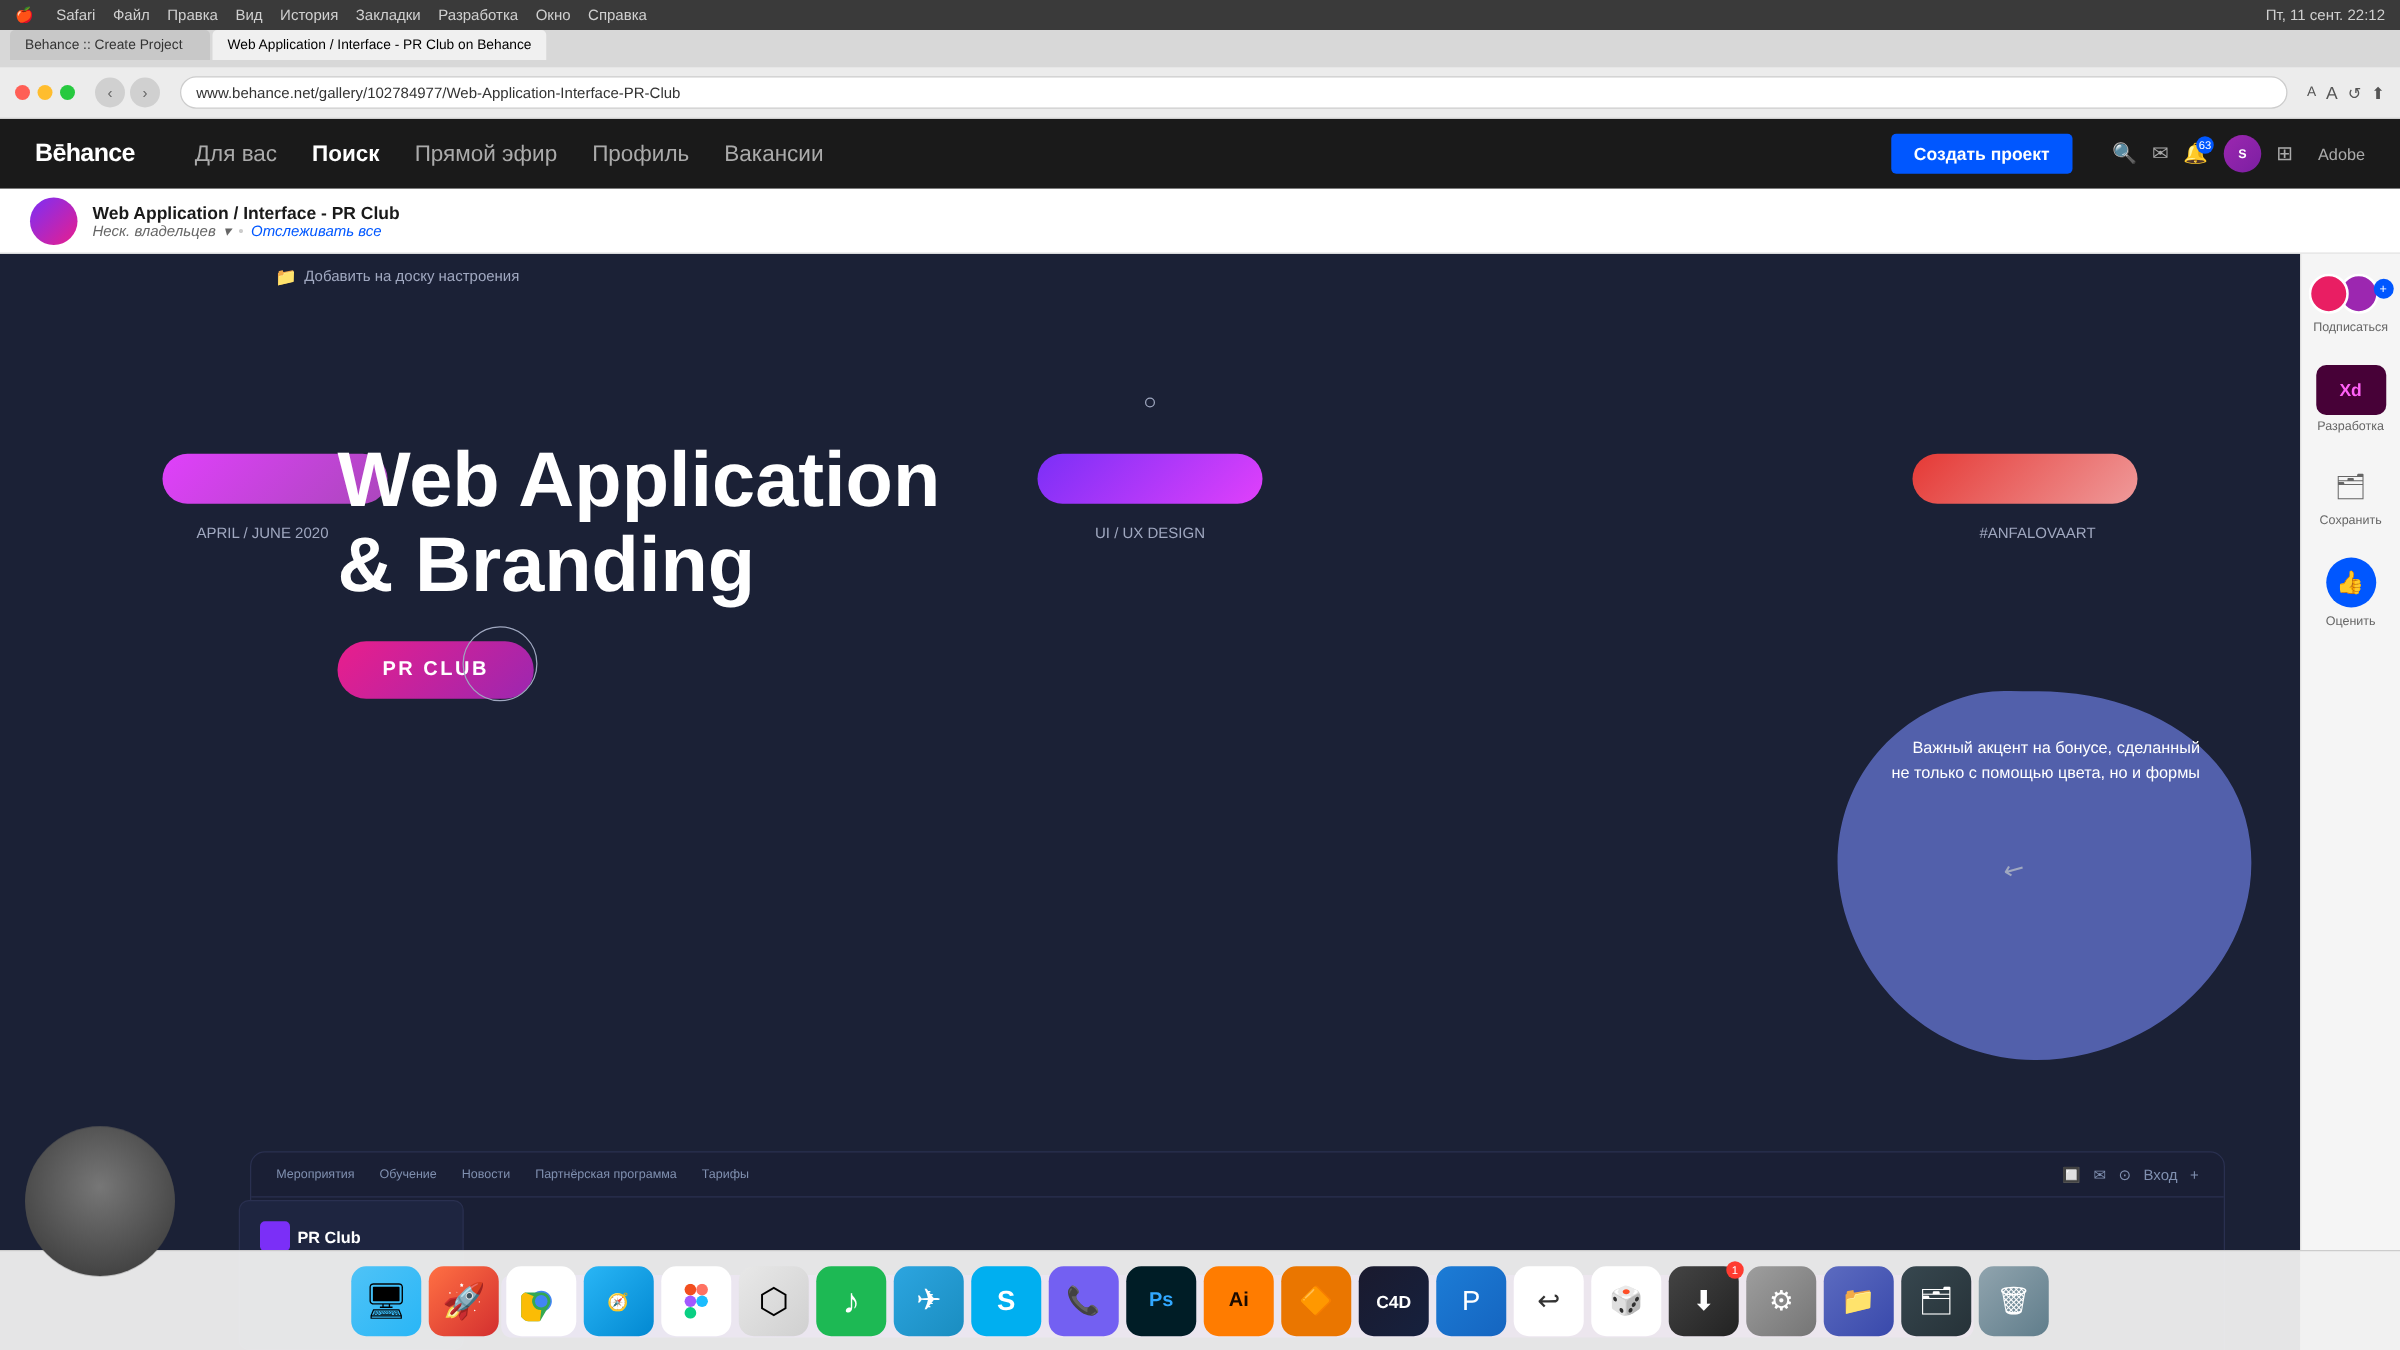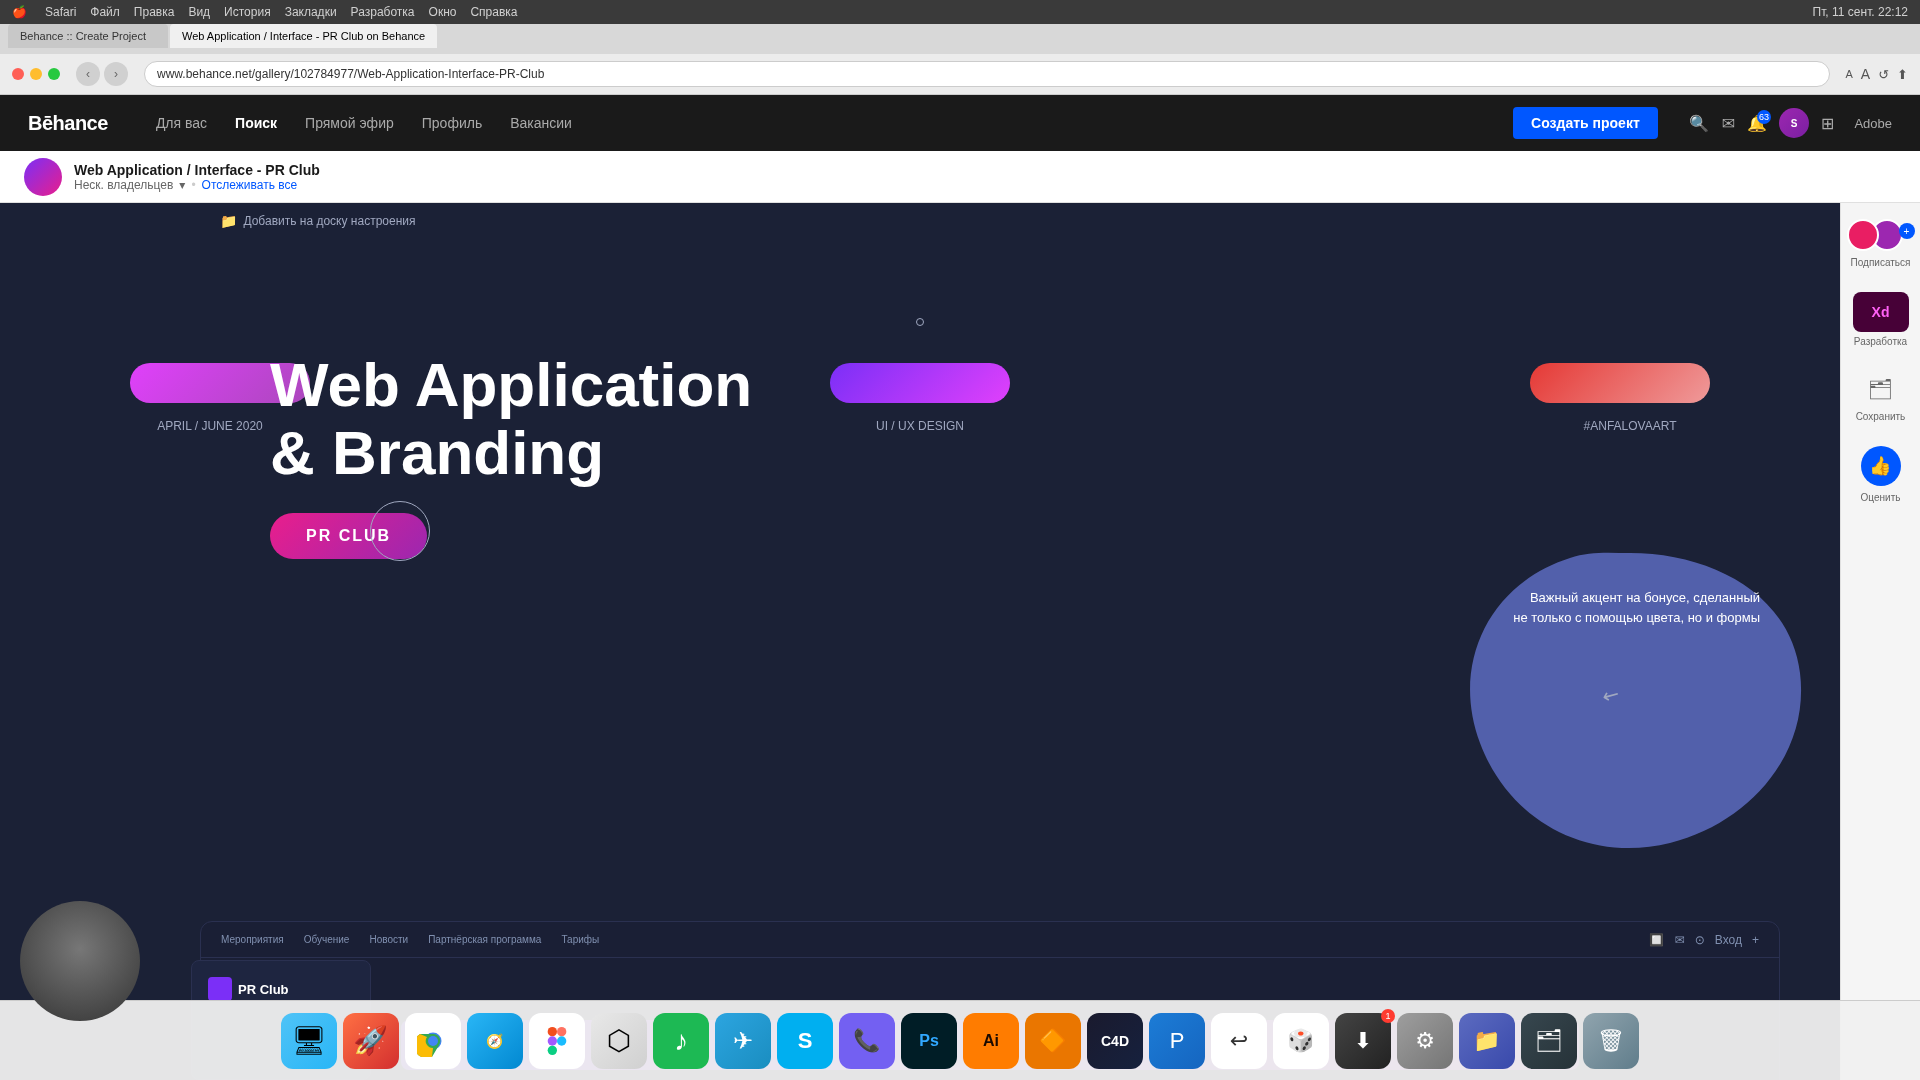--- a/index.html
+++ b/index.html
@@ -96,21 +96,21 @@
       gap: 0;
     }
     .behance-logo {
       color: #fff;
       font-size: 20px;
       font-weight: 700;
       letter-spacing: -0.5px;
       margin-right: 48px;
     }
     .behance-nav-links { display: flex; align-items: center; gap: 28px; flex: 1; }
-    .behance-nav-link { color: #aaa; font-size: 14px; text-decoration: none; }
+    .behance-nav-link { color: #aaa; font-size: 18px; text-decoration: none; }
     .behance-nav-link.active { color: #fff; font-weight: 600; }
     .create-btn {
       background: #0057ff;
       color: #fff;
       border: none;
       border-radius: 4px;
       padding: 8px 18px;
       font-size: 14px;
       font-weight: 600;
       cursor: pointer;
@@ -128,21 +128,21 @@
       height: 52px;
       background: #fff;
       display: flex;
       align-items: center;
       padding: 0 24px;
       border-bottom: 1px solid #e0e0e0;
     }
     .sub-header-info { display: flex; align-items: center; gap: 12px; }
     .sub-avatar { width: 38px; height: 38px; border-radius: 50%; background: #888; }
     .sub-title { font-size: 14px; font-weight: 600; color: #1a1a1a; }
-    .sub-owner { font-size: 12px; color: #666; display: flex; align-items: flex-end; gap: 6px; }
+    .sub-owner { font-size: 12px; color: #666; display: flex; align-items: flex-end; gap: 6px; font-style: italic; }
     .dot-sep { color: #ccc; }
     .follow-link { color: #0057ff; font-size: 12px; text-decoration: none; }
 
     
     .content-area {
       display: flex;
       height: calc(1080px - 24px - 40px - 30px - 56px - 52px);
       overflow: hidden;
     }
 

